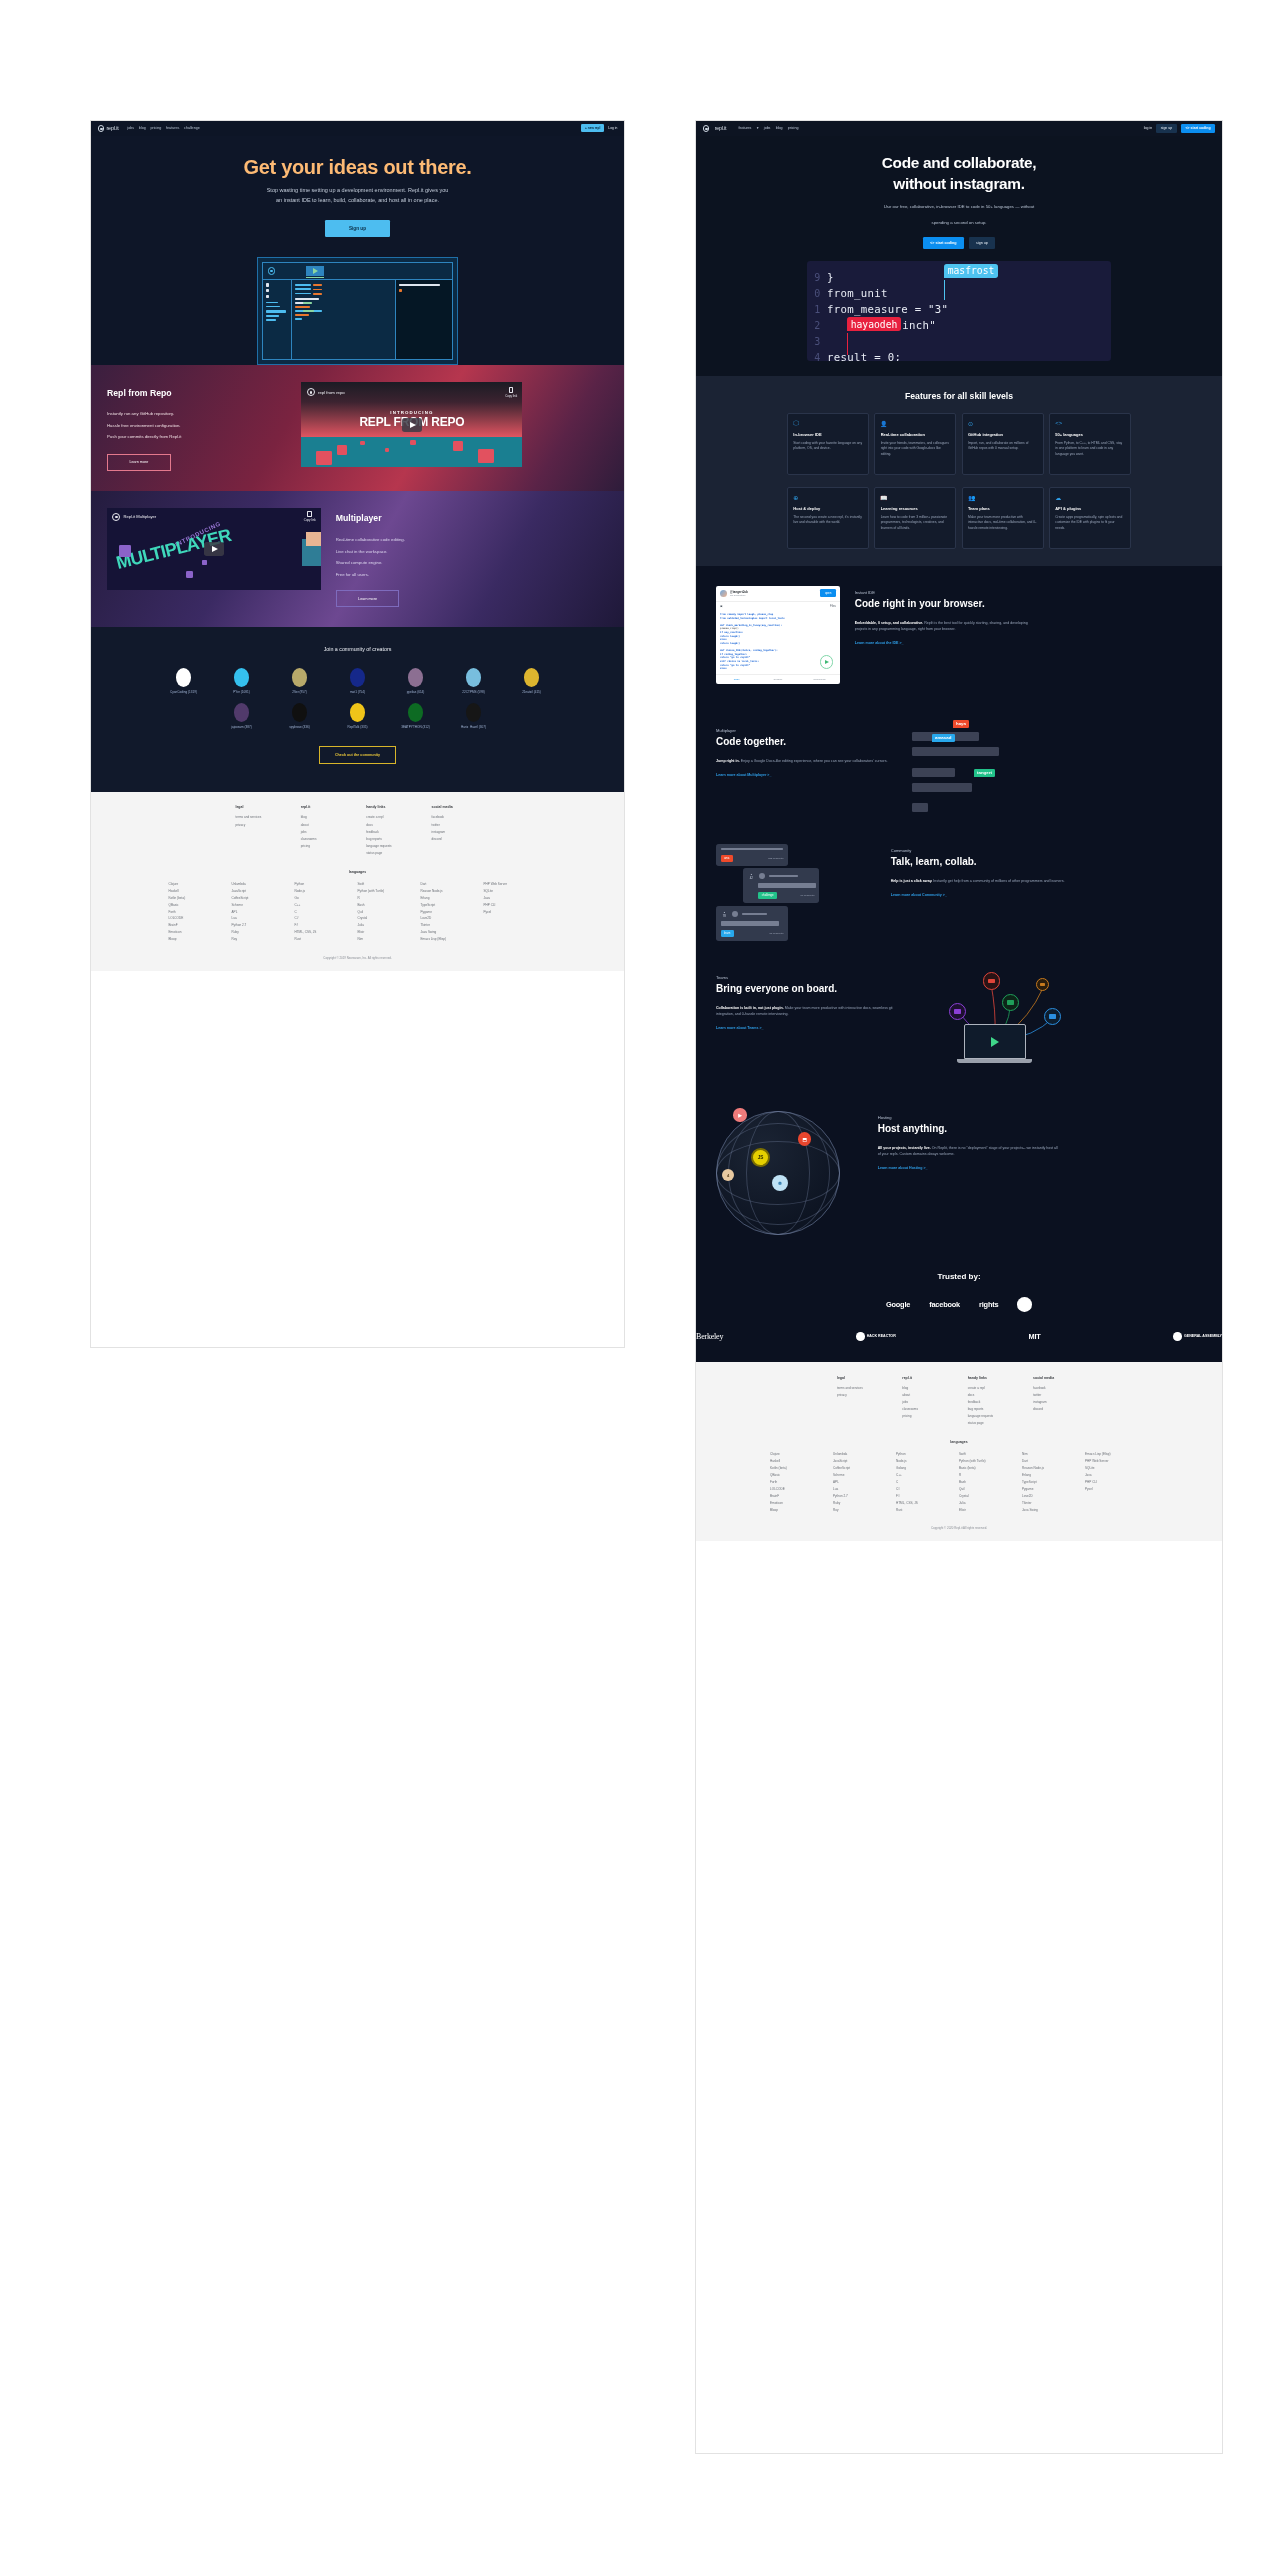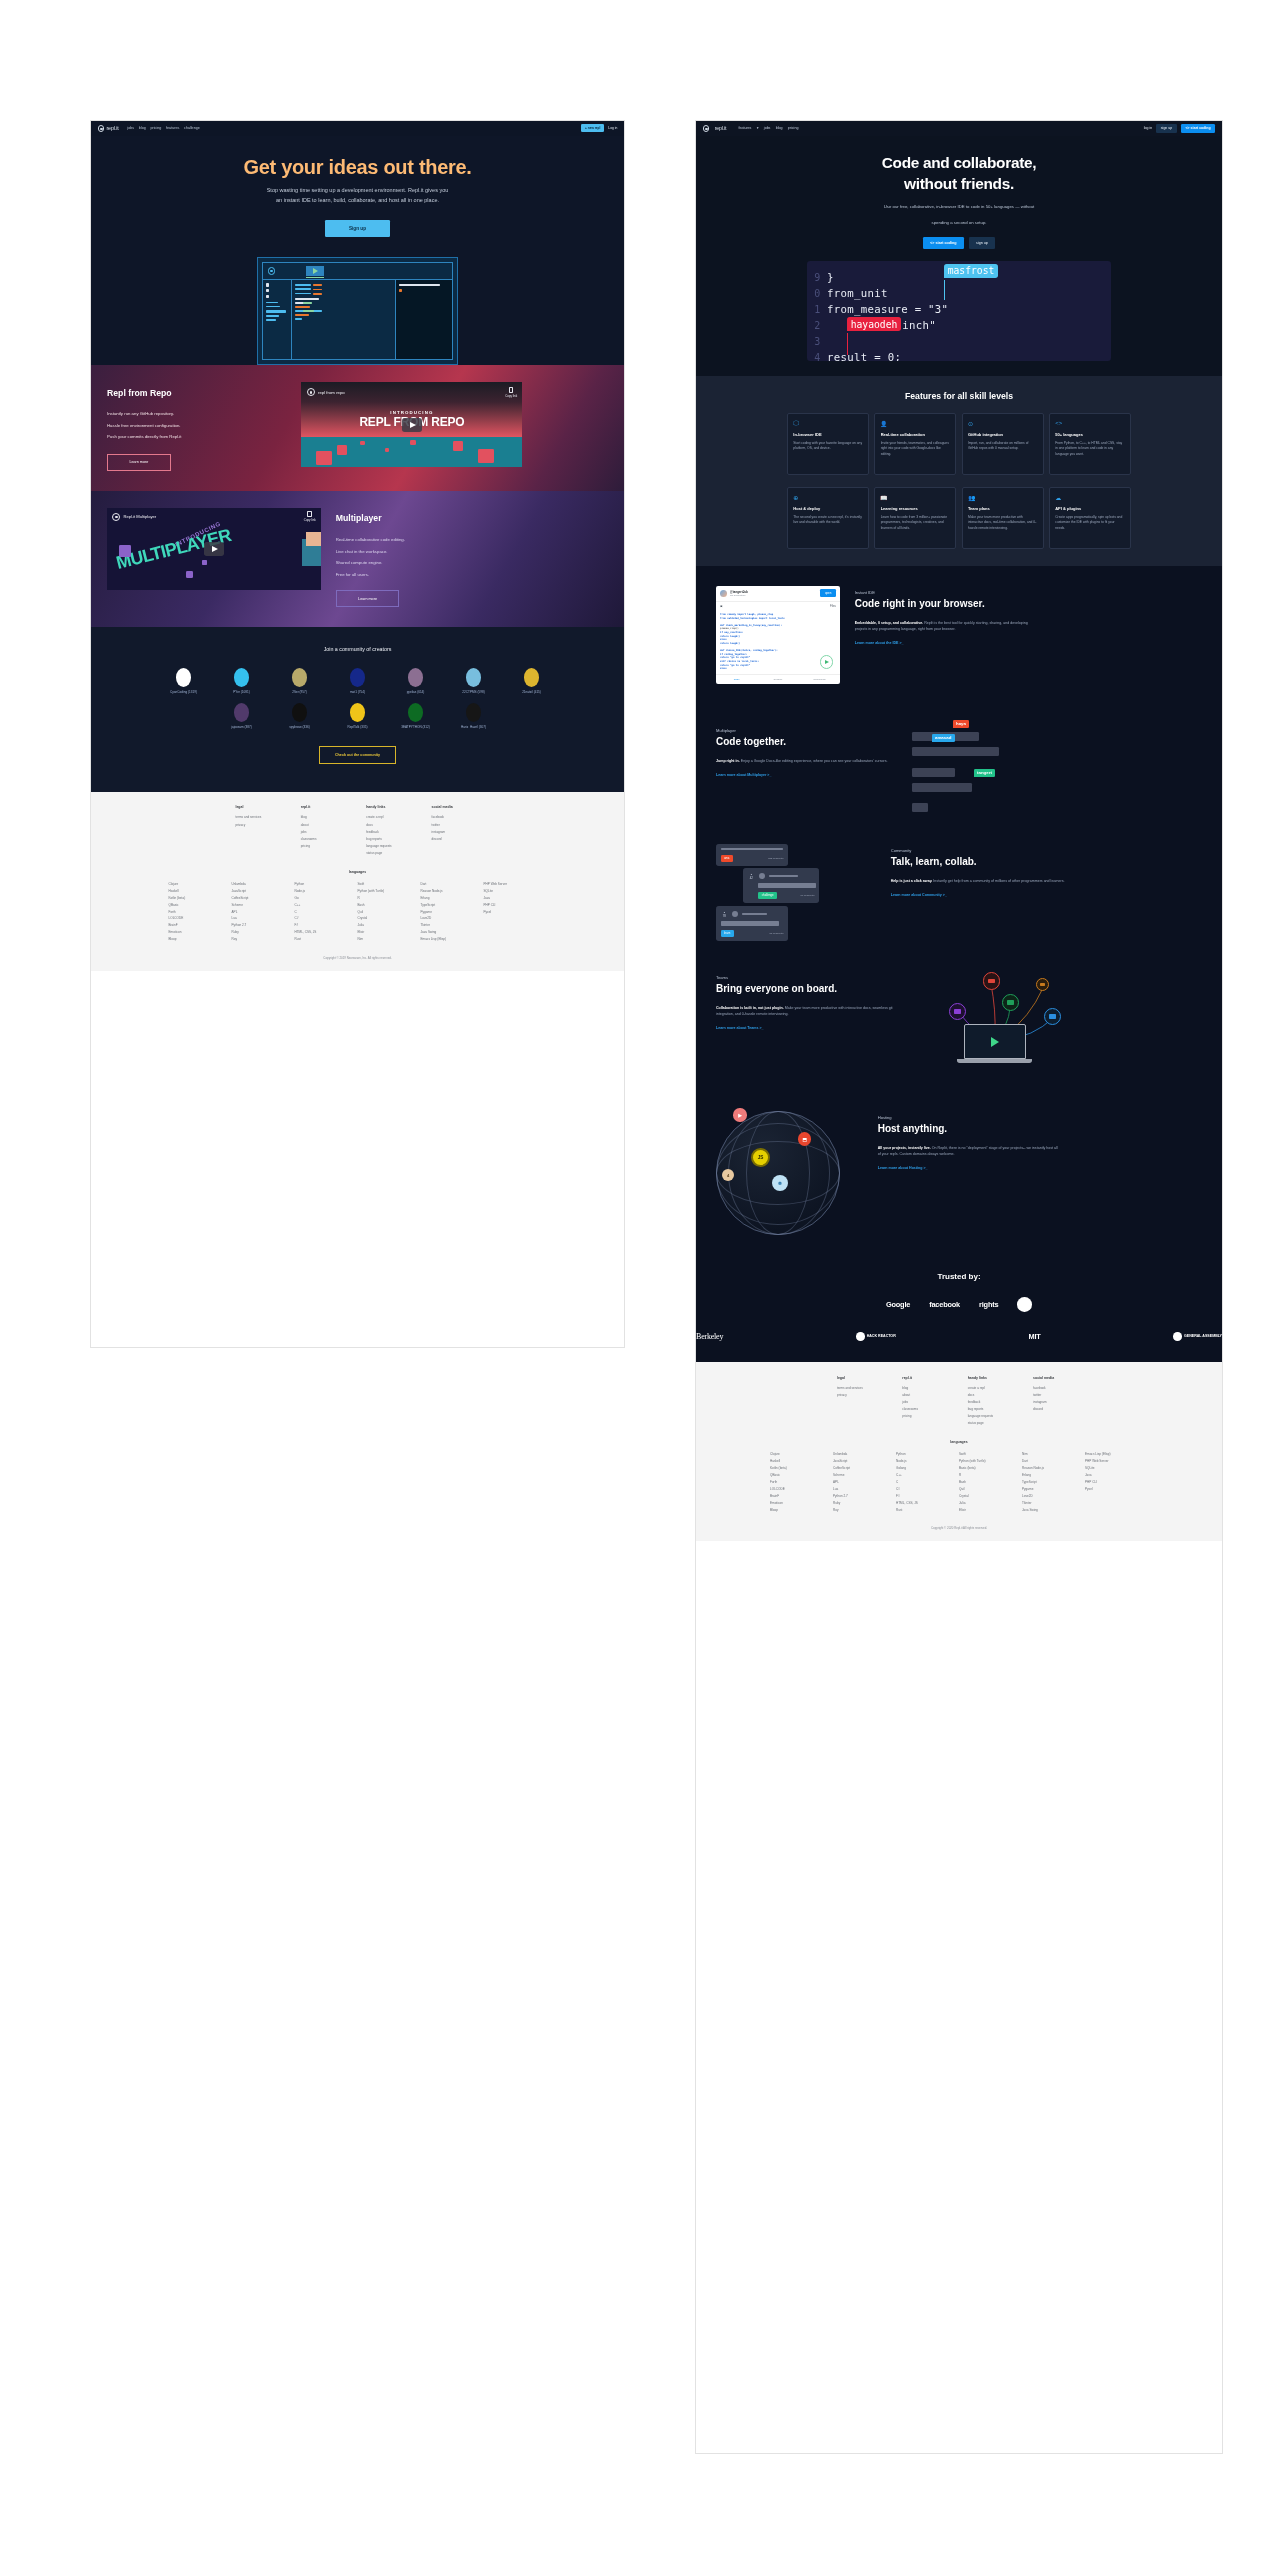--- a/index.html
+++ b/index.html
@@ -587,21 +587,21 @@
       </div>
       <div class="a-nav-right">
         <span class="a-login">log in</span>
         <span class="a-signup">sign up</span>
         <span class="a-start">&lt;&gt; start coding</span>
       </div>
     </div>
 
     <div class="a-hero">
       <h1>Code and collaborate,</h1>
-      <h1>without friends.</h1>
+      <h1>without instagram.</h1>
       <p>Use our free, collaborative, in-browser IDE to code in 50+ languages — without</p>
       <p>spending a second on setup.</p>
       <div class="a-hero-btns">
         <span class="sc">&lt;&gt; start coding</span>
         <span class="su">sign up</span>
       </div>
 
       <div class="a-code">
         <div class="a-code-row">
           <span class="a-gutter">9</span>

